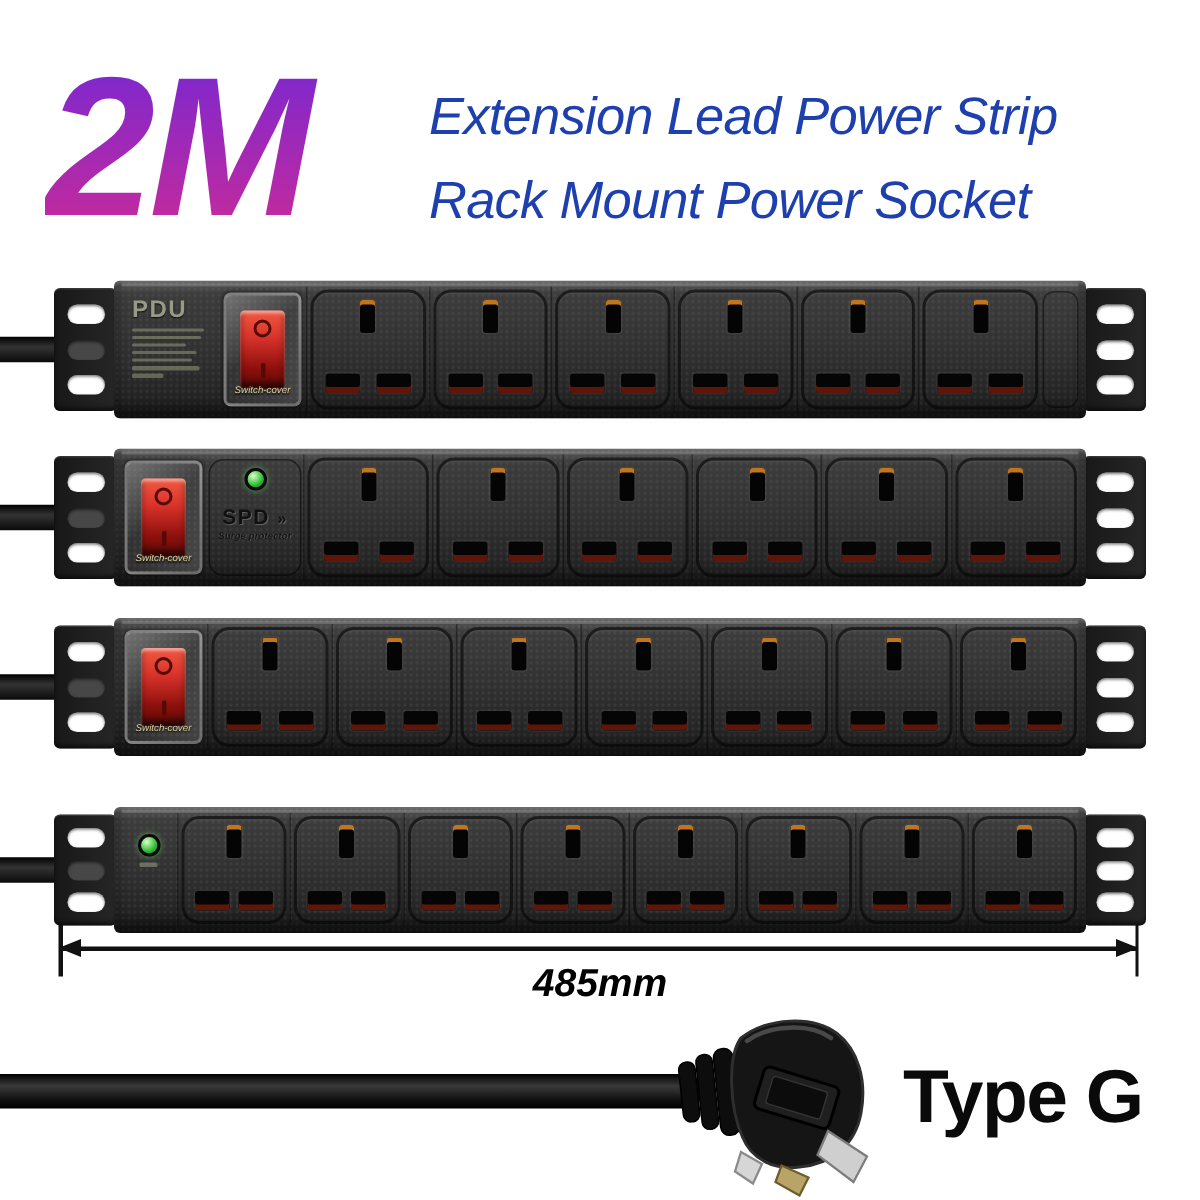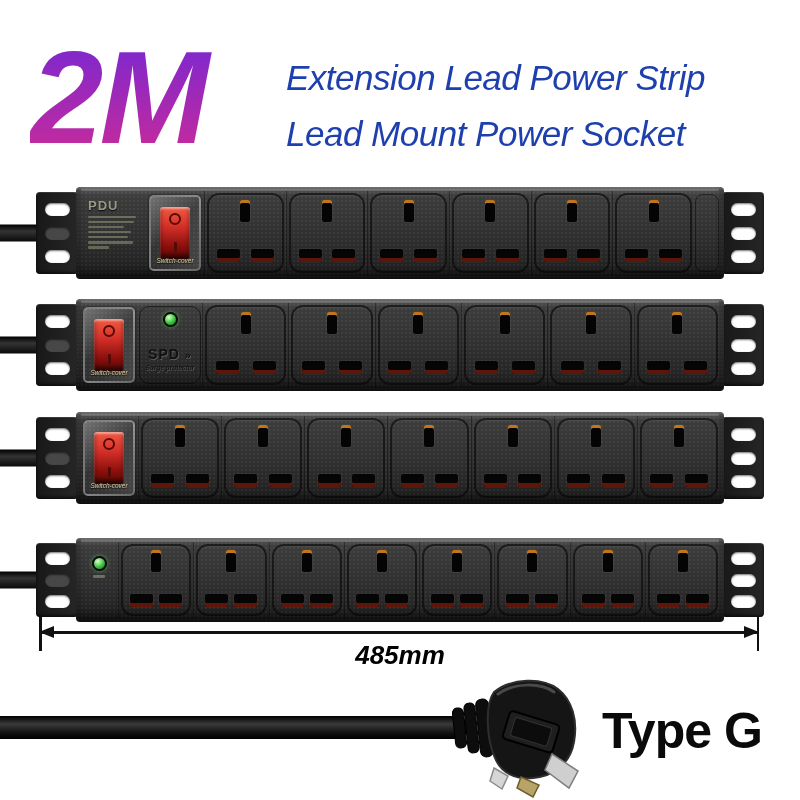--- a/index.html
+++ b/index.html
@@ -40,21 +40,21 @@
       linear-gradient(180deg,#5a5a5a 0%,#3c3c3c 10%,#2f2f2f 55%,#1d1d1d 100%);
     background-size:4px 4px,100% 100%;
     box-shadow:inset 0 -7px 9px rgba(0,0,0,.55), inset 0 2px 2px rgba(255,255,255,.14);
     display:flex;align-items:stretch;padding:4px;box-sizing:border-box;}
   .body::before{content:'';position:absolute;top:2px;left:5px;right:5px;height:2px;
     background:rgba(255,255,255,.16);border-radius:2px;}
 
   .mod{position:relative;flex:0 0 auto;}
   
   .mod.label{width:66px;padding:7px 6px 0 8px;box-sizing:border-box;}
-  .pdu-title{font-size:13px;font-weight:700;color:#979b85;letter-spacing:1px;
+  .pdu-title{font-size:16px;font-weight:700;color:#979b85;letter-spacing:1px;
     text-shadow:0 1px 1px rgba(0,0,0,.8);}
   .fp{height:2.5px;background:rgba(160,164,130,.5);margin:2.6px 0;border-radius:1px;}
 
   
   .mod.switch{width:58px;display:flex;align-items:center;justify-content:center;}
   .cover{position:relative;width:48px;height:86%;border-radius:5px;
     border:2px solid rgba(200,200,200,.4);
     background:linear-gradient(135deg,rgba(255,255,255,.28),rgba(255,255,255,.04) 45%,rgba(255,255,255,.16));
     box-shadow:0 0 3px rgba(0,0,0,.6);display:flex;align-items:center;justify-content:center;}
   .rocker{width:30px;height:72%;border-radius:3px;
@@ -69,21 +69,21 @@
     text-shadow:0 1px 1px rgba(0,0,0,.9);}
 
   
   .mod.spd{width:64px;display:flex;flex-direction:column;align-items:center;
     padding-top:9px;box-sizing:border-box;}
   .mod.spd::before{content:'';position:absolute;inset:3px 1px;border:1.5px solid rgba(0,0,0,.5);
     border-radius:10px;}
   .led{width:11px;height:11px;border-radius:50%;border:2px solid #0b0b0b;
     background:radial-gradient(circle at 35% 30%,#dcffc4,var(--led_green) 55%,#15621a);
     box-shadow:0 0 4px rgba(120,255,120,.5);}
-  .spd-line{margin-top:19px;font-size:14px;font-weight:900;color:#101010;letter-spacing:1px;
+  .spd-line{margin-top:9px;font-size:14px;font-weight:900;color:#101010;letter-spacing:1px;
     text-shadow:0.7px 0.7px 0 rgba(255,255,255,.22);}
   .spd-chev{font-size:11px;font-weight:900;}
   .spd-sub{margin-top:2px;font-size:6.5px;font-weight:700;font-style:italic;color:#141414;
     text-shadow:0.6px 0.6px 0 rgba(255,255,255,.2);white-space:nowrap;}
 
   
   .mod.ledmod{width:38px;display:flex;flex-direction:column;align-items:center;
     padding-top:14px;box-sizing:border-box;}
   .mini-bar{margin-top:4px;width:12px;height:2.5px;background:rgba(180,180,160,.45);border-radius:1px;}
 
@@ -121,21 +121,21 @@
     border-radius:0 11px 11px 0;}
   .plug-svg{position:absolute;left:428px;top:676px;}
   .typeg{position:absolute;left:602px;top:702px;font-size:50px;font-weight:700;
     color:#0a0a0a;letter-spacing:-1px;}
 </style>
 </head>
 <body>
 
 <div class="brand">2M</div>
 <div class="title-line title-1">Extension Lead Power Strip</div>
-<div class="title-line title-2">Lead Mount Power Socket</div>
+<div class="title-line title-2">Rack Mount Power Socket</div>
 
 <div>
     <div class="strip strip-1">
       <div class="cable-stub"></div>
       <div class="ear left">
         <div class="hole "></div>
         <div class="hole mid"></div>
         <div class="hole "></div>
       </div>
       <div class="ear right">

